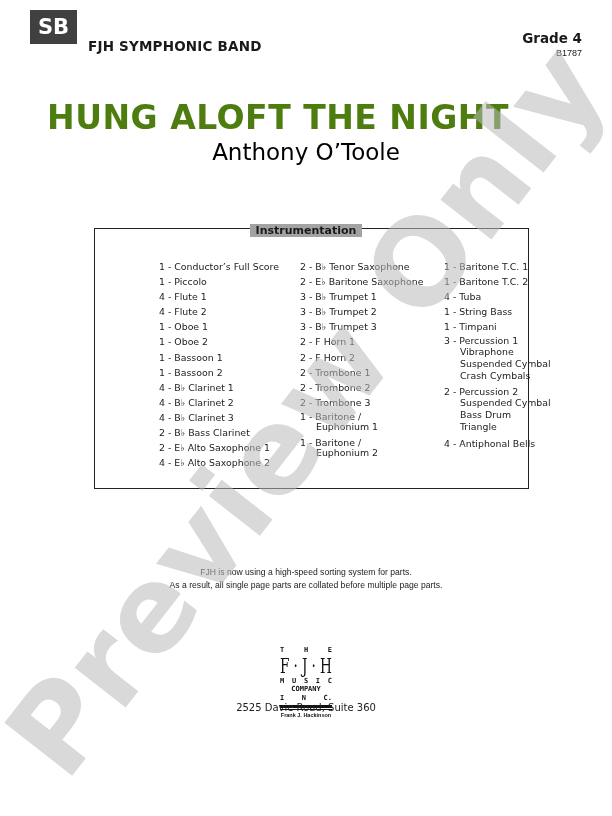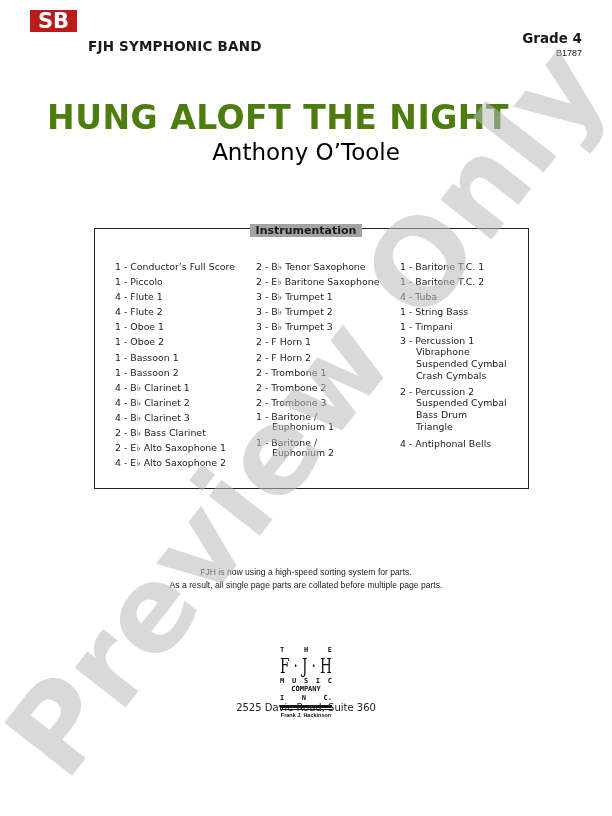--- a/index.html
+++ b/index.html
@@ -1,31 +1,31 @@
 <!DOCTYPE html>
 <html><head>
 <meta charset="utf-8">
 <style>
   html, body { margin:0; padding:0; }
   body { width:612px; height:816px; background:#ffffff; position:relative; overflow:hidden; font-family:"Liberation Sans", sans-serif; color:#1a1a1a; }
   .page { position:absolute; left:0; top:0; width:612px; height:816px; }
 
-  .sb-box { position:absolute; left:30px; top:10px; width:47px; height:22px; background:#b91c1c; color:#fff; font-family:"DejaVu Sans", sans-serif; font-weight:bold; font-size:21px; display:flex; align-items:center; justify-content:center; letter-spacing:0px; }
+  .sb-box { position:absolute; left:30px; top:10px; width:47px; height:34px; background:#404040; color:#fff; font-family:"DejaVu Sans", sans-serif; font-weight:bold; font-size:21px; display:flex; align-items:center; justify-content:center; letter-spacing:0px; }
   .series { position:absolute; left:88px; top:38px; font-family:"DejaVu Sans", sans-serif; font-weight:bold; font-size:13.5px; color:#1a1a1a; letter-spacing:0.2px; }
   .grade { position:absolute; right:30px; top:30px; font-family:"DejaVu Sans", sans-serif; font-weight:bold; font-size:13.5px; text-align:right; }
   .code { position:absolute; right:30px; top:48px; font-family:Liberation Sans, sans-serif; font-size:9px; text-align:right; }
 
   .title { position:absolute; left:0; width:556px; top:98px; text-align:center; font-family:"DejaVu Sans", sans-serif; font-weight:bold; font-size:33px; letter-spacing:0.5px; color:#4d7c0f; }
   .author { position:absolute; left:0; width:612px; top:139px; text-align:center; font-family:"DejaVu Sans", sans-serif; font-size:23px; color:#000000; }
 
   .instr-box { position:absolute; left:94px; top:228px; width:435px; height:261px; border:1px solid #222; border-bottom-width:1.5px; box-sizing:border-box; }
   .instr-title { position:absolute; left:0; width:612px; top:220px; text-align:center; z-index:2; }
   .instr-title span { background:#a3a3a3; padding:0 6px; font-family:"DejaVu Sans", sans-serif; font-weight:bold; font-size:11px; color:#1a1a1a; }
 
-  .col { position:absolute; top:259px; font-family:"DejaVu Sans", sans-serif; font-size:9.4px; color:#222; }
+  .col { position:absolute; top:259px; font-family:"DejaVu Sans", sans-serif; font-size:9.4px; color:#222;margin-left:44px; }
   .col1 { left:115px; }
   .col2 { left:256px; }
   .col3 { left:400px; }
   .item { line-height:15.1px; white-space:nowrap; }
   .sub { padding-left:16px; line-height:12px; white-space:nowrap; }
   .wrap2 { padding-left:16px; line-height:11px; margin-top:-2px; margin-bottom:4px; white-space:nowrap; }
   .item.tight { line-height:13px; }
   .subgroup { margin-bottom:3px; margin-top:-1px; }
 
   .note { position:absolute; left:0; width:612px; top:566px; text-align:center; font-family:"Liberation Sans", sans-serif; font-size:8.6px; line-height:12.5px; color:#222; }

